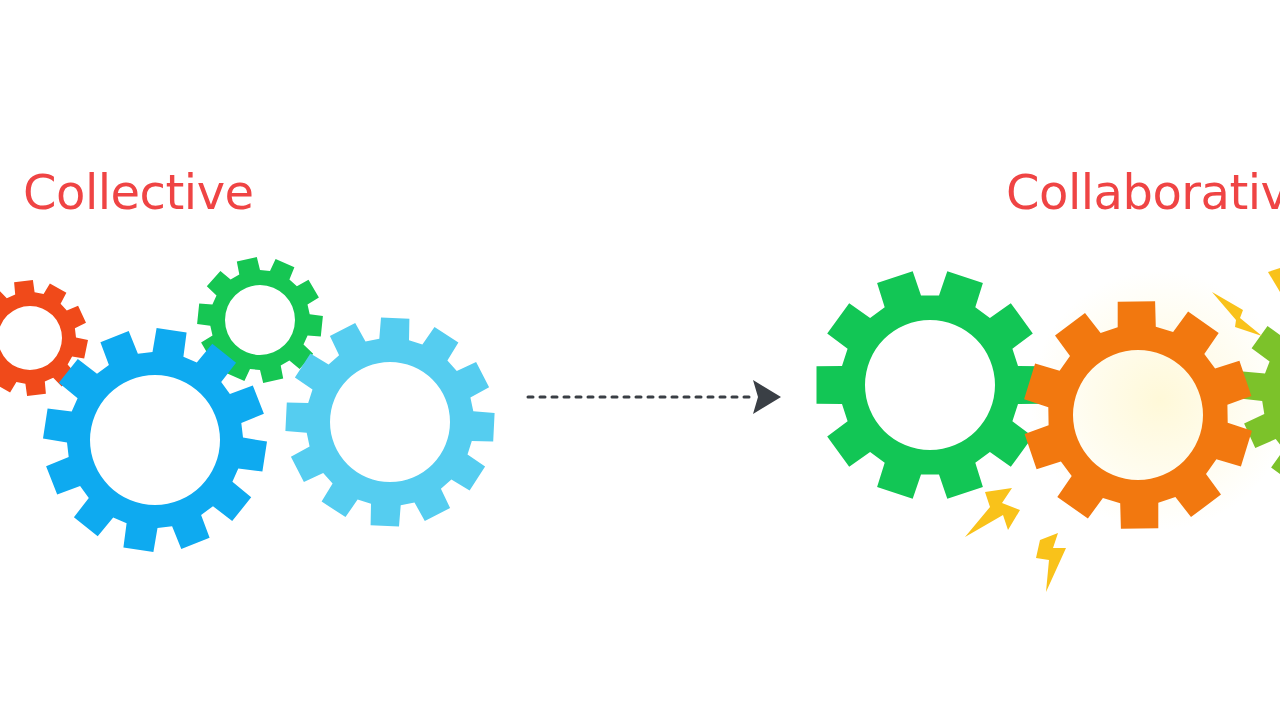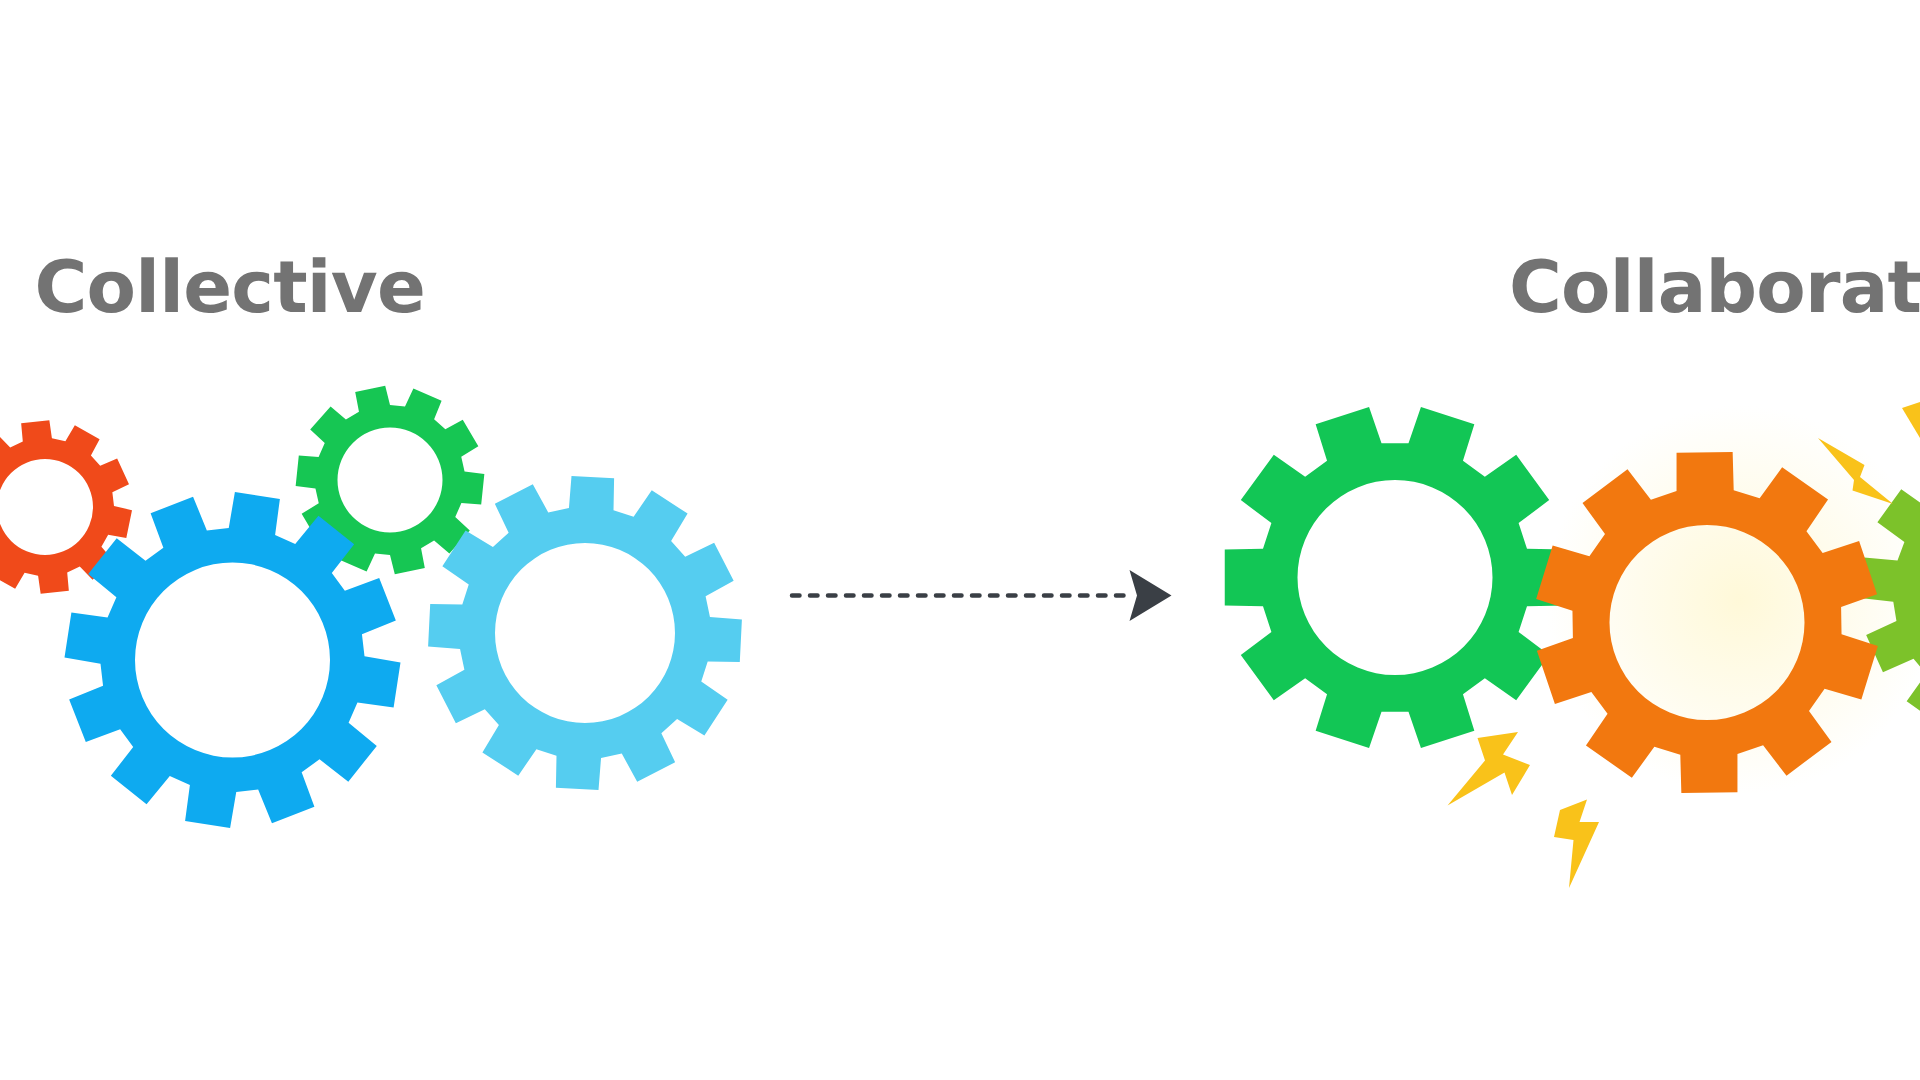--- a/index.html
+++ b/index.html
@@ -2,22 +2,22 @@
 <html><head>
 <meta charset="utf-8">
 <style>
   html, body { margin: 0; padding: 0; }
   body {
     width: 1280px; height: 720px; overflow: hidden;
     background: #ffffff; position: relative;
     font-family: "DejaVu Sans", sans-serif;
   }
   .label {
-    position: absolute; color: #737373;
-    font-size: 48px; font-weight: bold; letter-spacing: -0.5px;
+    position: absolute; color: #ef4444;
+    font-size: 48px; font-weight: normal; letter-spacing: -0.5px;
     white-space: nowrap; line-height: 1;
   }
   #label-left { left: 23px; top: 168px; }
   #label-right { left: 1006px; top: 168px; }
   svg.stage { position: absolute; left: 0; top: 0; }
 </style>
 </head>
 <body>
 
 <div class="label" id="label-left">Collective</div>

